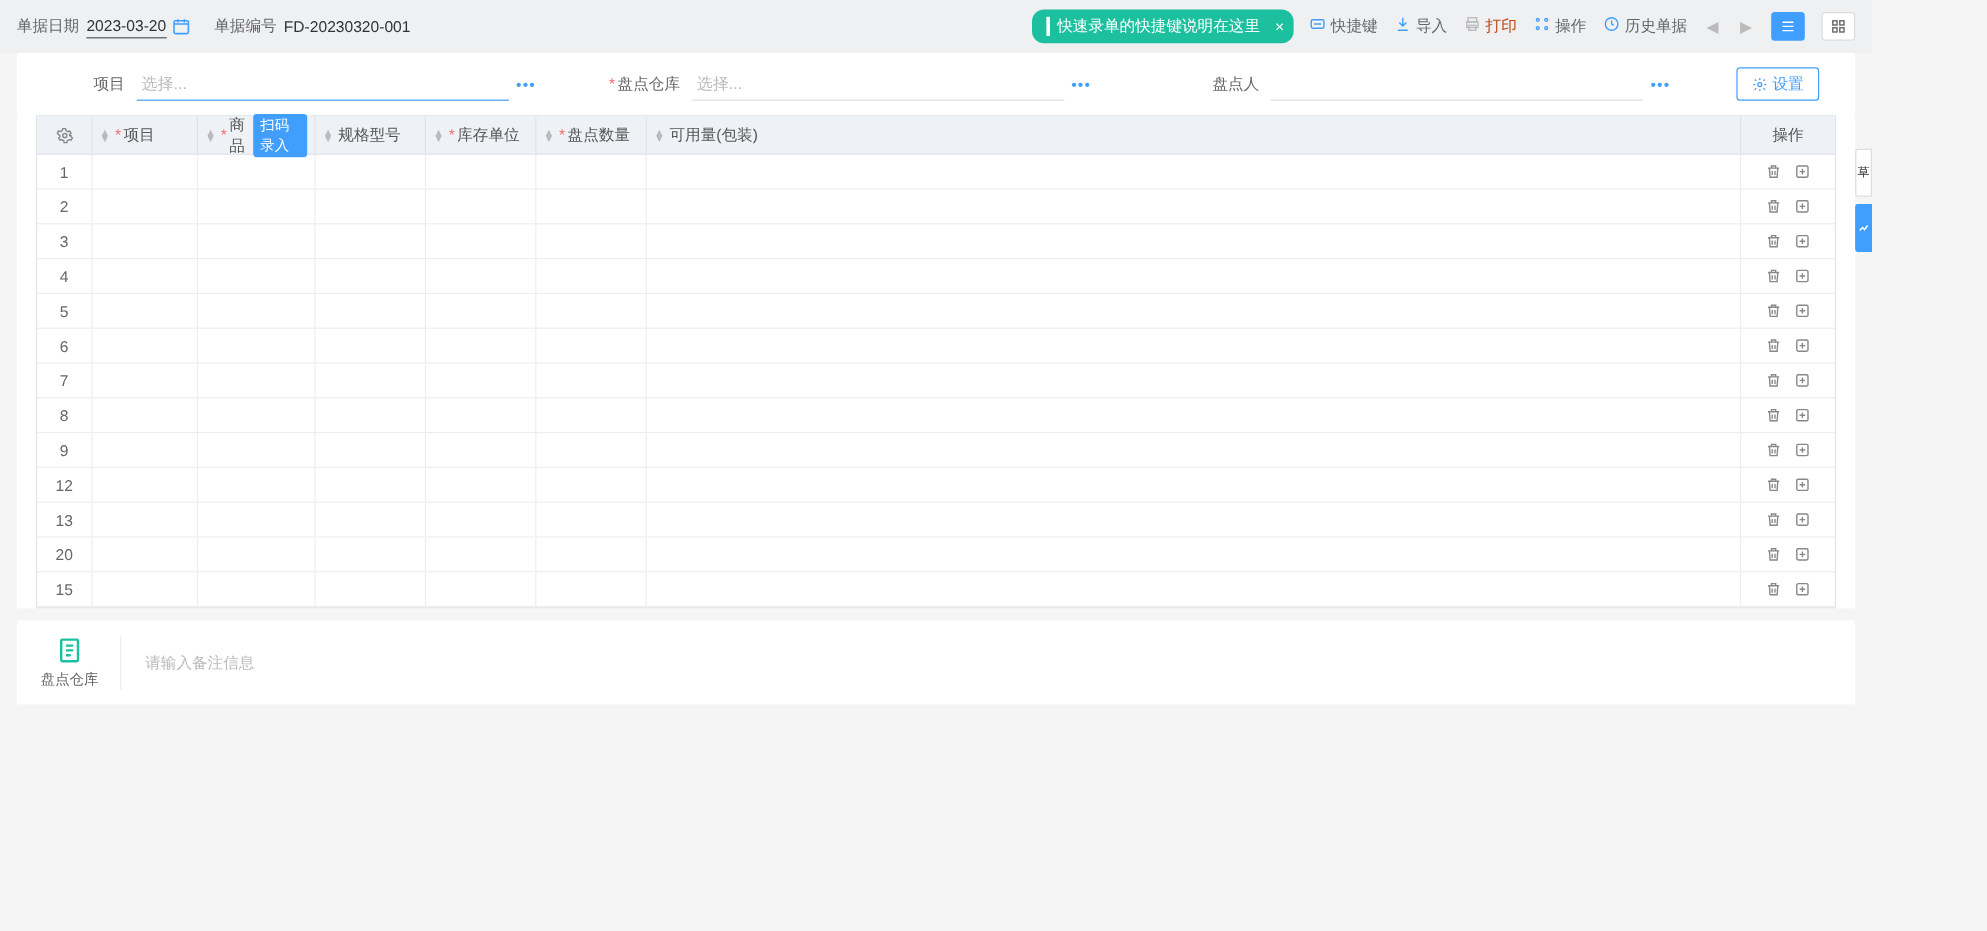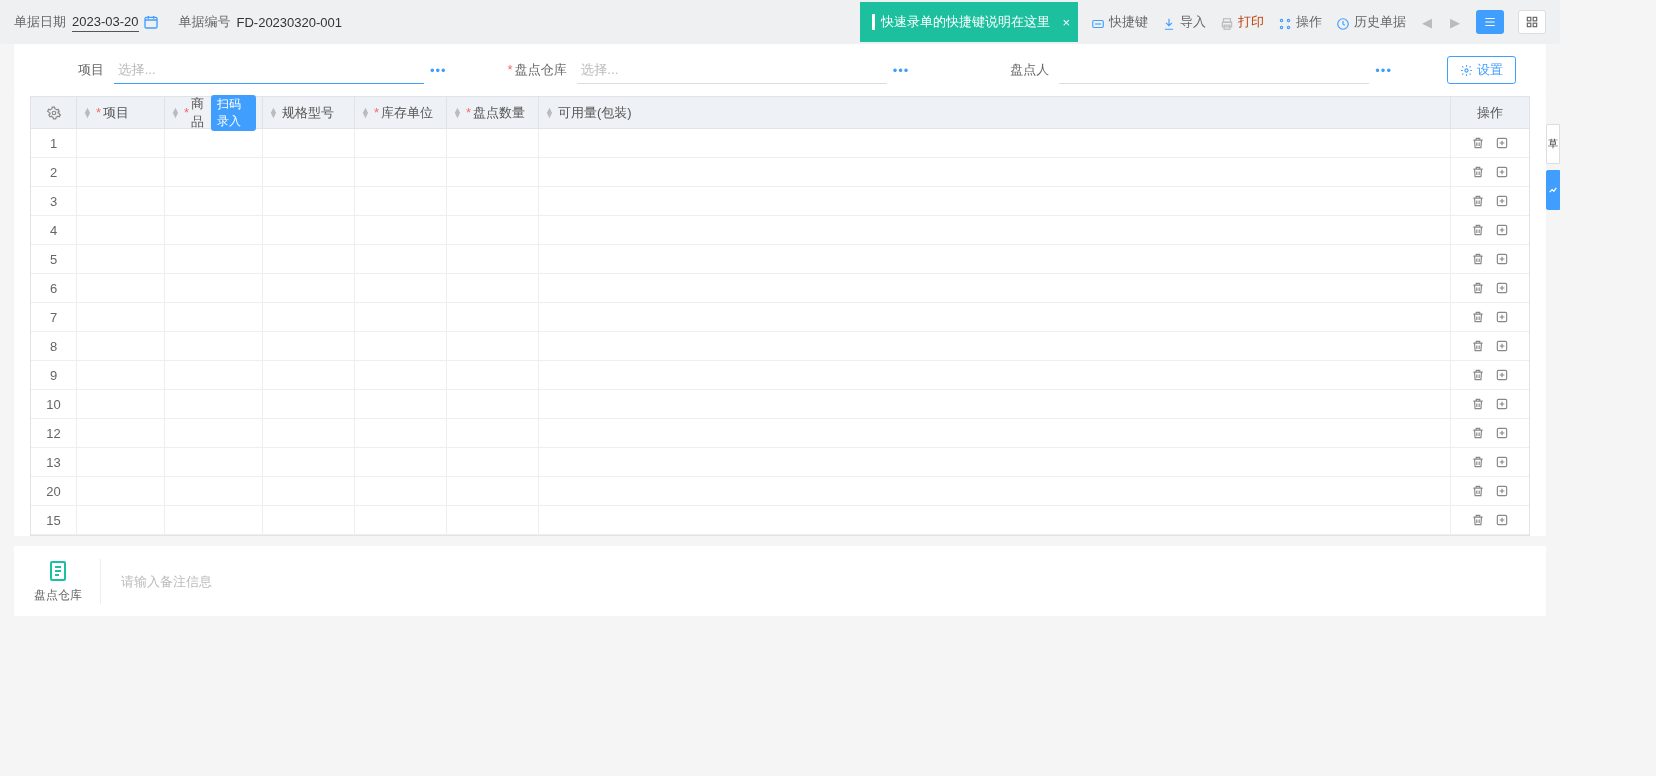--- a/index.html
+++ b/index.html
@@ -3,25 +3,25 @@
 <meta charset="utf-8">
 <style>
 html,body{margin:0;padding:0;font-family:"Microsoft YaHei",Arial,sans-serif;font-size:13px;color:#333;background:#f5f5f5;width:1560px;height:732px;overflow:hidden}
 *{box-sizing:border-box}
 .top-bar{height:44px;background:#eef0f2;display:flex;align-items:center;padding:0 14px;position:relative}
 .top-bar .lbl{color:#666;margin-right:6px}
 .top-bar .date{color:#333;margin-right:4px;border-bottom:1px solid #555;padding:2px 0}
 .date-icon{color:#409eff;margin-right:20px}
 .code-lbl{color:#666;margin-right:6px}
 .code-val{color:#333}
-.toast{position:absolute;left:860px;height:40px;background:#1cc09f;color:#fff;padding:0 28px 0 12px;display:flex;align-items:center;border-radius:0}
+.toast{position:absolute;left:860px;height:28px;background:#1cc09f;color:#fff;padding:0 28px 0 12px;display:flex;align-items:center;border-radius:10px}
 .toast .bar{display:inline-block;width:3px;height:16px;background:#fff;margin-right:6px}
 .toast .x{position:absolute;right:8px;cursor:pointer}
 .top-right{margin-left:auto;display:flex;align-items:center;gap:14px}
-.tr-item{display:flex;align-items:flex-end;gap:4px;color:#666;cursor:pointer}
+.tr-item{display:flex;align-items:flex-start;gap:4px;color:#666;cursor:pointer}
 .tr-item svg{flex:none}
 .arrow-btn{color:#bbb;padding:0 2px}
 .view-btn{width:28px;height:24px;display:flex;align-items:center;justify-content:center;border-radius:3px;cursor:pointer}
 .view-btn.active{background:#409eff;color:#fff}
 .view-btn.inactive{background:#fff;border:1px solid #ddd;color:#666}
 .panel{background:#fff;margin:0 14px;border-radius:2px}
 .form-row{display:flex;align-items:center;height:52px;padding:0 30px}
 .form-item{display:flex;align-items:center;position:relative}
 .form-item .flbl{width:70px;text-align:right;color:#666;padding-right:10px}
 .req{color:#f56c6c;margin-right:2px}
@@ -438,42 +438,20 @@
             </span>
             <span class="op-ic">
               <svg width="14" height="14" viewBox="0 0 24 24" fill="none" stroke="#888" stroke-width="2">
                 <rect x="4" y="4" width="16" height="16" rx="2"></rect>
                 <path d="M12 8v8M8 12h8"></path>
               </svg>
             </span>
           </div>
         </div>
         <div class="grow">
-          <div class="gc c0">10</div>
-          <div class="gc c1"></div>
-          <div class="gc c2"></div>
-          <div class="gc c3"></div>
-          <div class="gc c4"></div>
-          <div class="gc c5"></div>
-          <div class="gc c6"></div>
-          <div class="gc c-op">
-            <span class="op-ic">
-              <svg width="14" height="14" viewBox="0 0 24 24" fill="none" stroke="#888" stroke-width="2">
-                <path d="M4 7h16M9 7V4h6v3M6 7l1 13h10l1-13M10 11v6M14 11v6"></path>
-              </svg>
-            </span>
-            <span class="op-ic">
-              <svg width="14" height="14" viewBox="0 0 24 24" fill="none" stroke="#888" stroke-width="2">
-                <rect x="4" y="4" width="16" height="16" rx="2"></rect>
-                <path d="M12 8v8M8 12h8"></path>
-              </svg>
-            </span>
-          </div>
-        </div>
-        <div class="grow">
           <div class="gc c0">12</div>
           <div class="gc c1"></div>
           <div class="gc c2"></div>
           <div class="gc c3"></div>
           <div class="gc c4"></div>
           <div class="gc c5"></div>
           <div class="gc c6"></div>
           <div class="gc c-op">
             <span class="op-ic">
               <svg width="14" height="14" viewBox="0 0 24 24" fill="none" stroke="#888" stroke-width="2">

